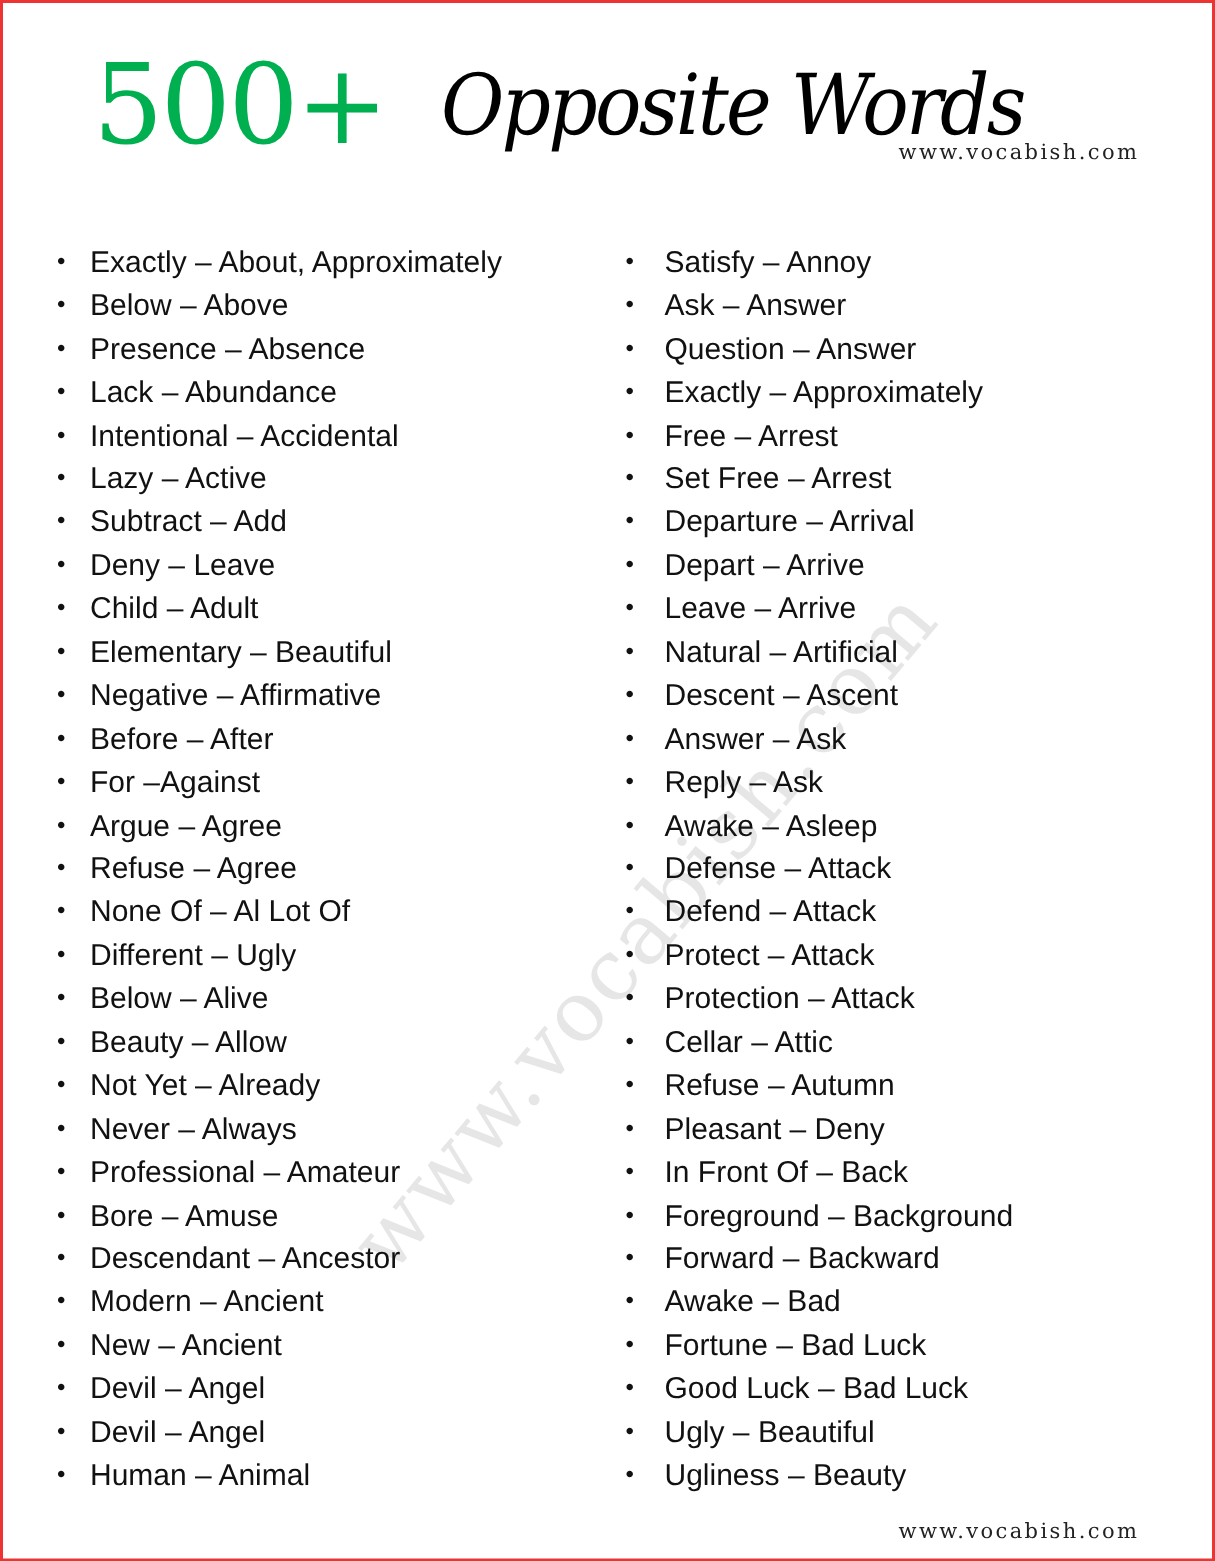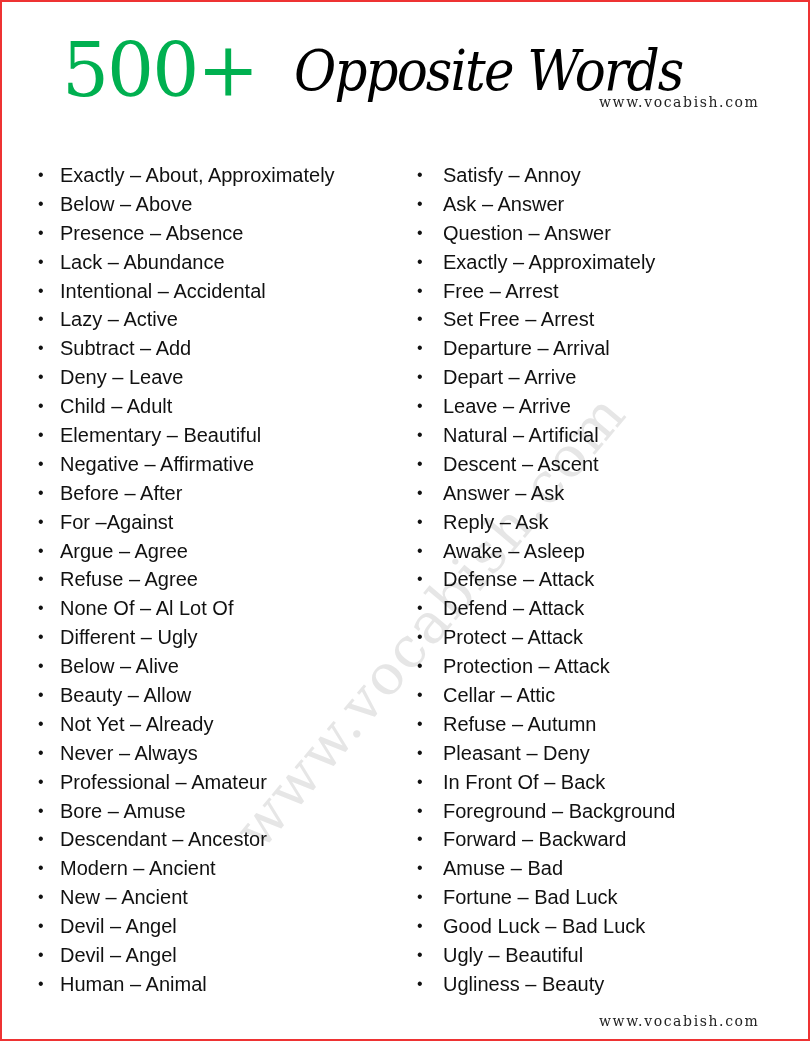--- a/index.html
+++ b/index.html
@@ -108,21 +108,21 @@
       <li><span class="bullet">•</span><span class="word">Defense –</span><span class="opposite"> Attack</span></li>
       <li><span class="bullet">•</span><span class="word">Defend –</span><span class="opposite"> Attack</span></li>
       <li><span class="bullet">•</span><span class="word">Protect –</span><span class="opposite"> Attack</span></li>
       <li><span class="bullet">•</span><span class="word">Protection –</span><span class="opposite"> Attack</span></li>
       <li><span class="bullet">•</span><span class="word">Cellar –</span><span class="opposite"> Attic</span></li>
       <li><span class="bullet">•</span><span class="word">Refuse –</span><span class="opposite"> Autumn</span></li>
       <li><span class="bullet">•</span><span class="word">Pleasant –</span><span class="opposite"> Deny</span></li>
       <li><span class="bullet">•</span><span class="word">In Front Of –</span><span class="opposite"> Back</span></li>
       <li><span class="bullet">•</span><span class="word">Foreground –</span><span class="opposite"> Background</span></li>
       <li><span class="bullet">•</span><span class="word">Forward –</span><span class="opposite"> Backward</span></li>
-      <li><span class="bullet">•</span><span class="word">Amuse –</span><span class="opposite"> Bad</span></li>
+      <li><span class="bullet">•</span><span class="word">Awake –</span><span class="opposite"> Bad</span></li>
       <li><span class="bullet">•</span><span class="word">Fortune –</span><span class="opposite"> Bad Luck</span></li>
       <li><span class="bullet">•</span><span class="word">Good Luck –</span><span class="opposite"> Bad Luck</span></li>
       <li><span class="bullet">•</span><span class="word">Ugly –</span><span class="opposite"> Beautiful</span></li>
       <li><span class="bullet">•</span><span class="word">Ugliness –</span><span class="opposite"> Beauty</span></li>
     </ul>
 
   <div class="site-bottom">www.vocabish.com</div>
 </div>
 
 </body></html>

